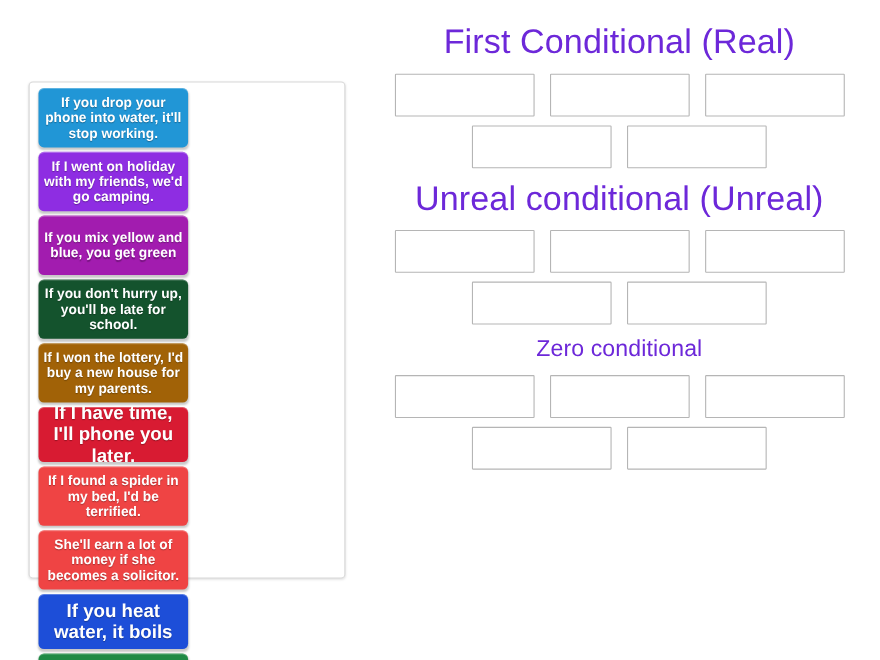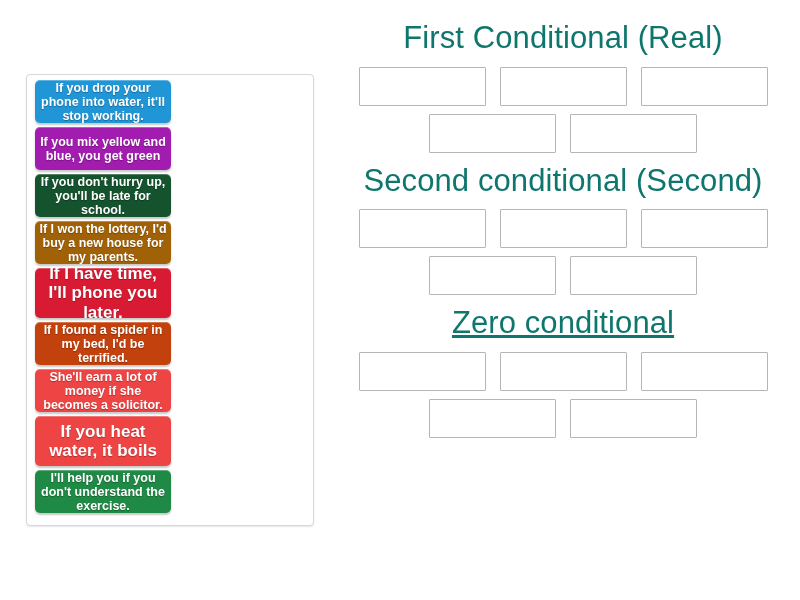--- a/index.html
+++ b/index.html
@@ -47,91 +47,92 @@
     align-items: center;
     justify-content: center;
     padding: 4px 4px;
     line-height: 1.12;
     text-shadow: 0 1px 1px rgba(0,0,0,0.30);
     box-shadow: 0 2px 2px rgba(0,0,0,0.22), inset 0 1px 0 rgba(255,255,255,0.28);
     cursor: move;
     user-select: none;
     overflow: hidden;
   }
-  .tile.h3 { height: 43px; font-size: 12.5px; }
+  .tile.h3 { height: 54px; font-size: 12.5px; }
   .tile.h2 { height: 50px; font-size: 17px; }
 
   
   #answer-area {
     position: absolute;
     left: 340px;
     top: 22px;
     width: 446px;
     height: 560px;
   }
   .group { margin-bottom: 12px; }
   .group-title {
     text-align: center;
     font-size: 31px;
     font-weight: normal;
-    color: #0f766e;
+    color: #6d28d9;
     letter-spacing: 0.1px;
     margin: 0 0 12px 0;
     line-height: 1.05;
     white-space: nowrap;
   }
   .slot-row {
     display: flex;
     justify-content: center;
     margin-bottom: 8px;
   }
   .slot {
     box-sizing: border-box;
     width: 127px;
     height: 39px;
     border: 1px solid #b5b5b5;
     background: #ffffff;
     margin: 0 7px;
     border-radius: 1px;
   }
   .group-2 .group-title { font-size: 31px; }
-  .group-3 .group-title { font-size: 31px; text-decoration: underline; }
+  .group-3 .group-title { font-size: 21px; }
 </style>
 </head>
 <body>
 
 <div id="tile-tray">
   <div id="tile-grid">
       <div class="tile h3" style="background: rgb(33, 150, 214);">If you drop your phone into water, it'll stop working.</div>
+      <div class="tile h3" style="background: rgb(142, 45, 226);">If I went on holiday with my friends, we'd go camping.</div>
       <div class="tile h3" style="background: #a21caf;">If you mix yellow and blue, you get green</div>
       <div class="tile h3" style="background: #14532d;">If you don't hurry up, you'll be late for school.</div>
       <div class="tile h3" style="background: #a16207;">If I won the lottery, I'd buy a new house for my parents.</div>
       <div class="tile h2" style="background: rgb(216, 27, 50);">If I have time, I'll phone you later.</div>
-      <div class="tile h3" style="background: #c2410c;">If I found a spider in my bed, I'd be terrified.</div>
+      <div class="tile h3" style="background: #ef4444;">If I found a spider in my bed, I'd be terrified.</div>
       <div class="tile h3" style="background: #ef4444;">She'll earn a lot of money if she becomes a solicitor.</div>
-      <div class="tile h2" style="background: #ef4444;">If you heat water, it boils</div>
+      <div class="tile h2" style="background: #1d4ed8;">If you heat water, it boils</div>
       <div class="tile h3" style="background: rgb(31, 138, 69);">I'll help you if you don't understand the exercise.</div>
     </div>
 </div>
 
 <div id="answer-area">
     <div class="group group-1">
       <div class="group-title">First Conditional (Real)</div>
       <div class="slot-row">
         <div class="slot"></div>
         <div class="slot"></div>
         <div class="slot"></div>
       </div>
       <div class="slot-row">
         <div class="slot"></div>
         <div class="slot"></div>
       </div>
     </div>
     <div class="group group-2">
-      <div class="group-title">Second conditional (Second)</div>
+      <div class="group-title">Unreal conditional (Unreal)</div>
       <div class="slot-row">
         <div class="slot"></div>
         <div class="slot"></div>
         <div class="slot"></div>
       </div>
       <div class="slot-row">
         <div class="slot"></div>
         <div class="slot"></div>
       </div>
     </div>

